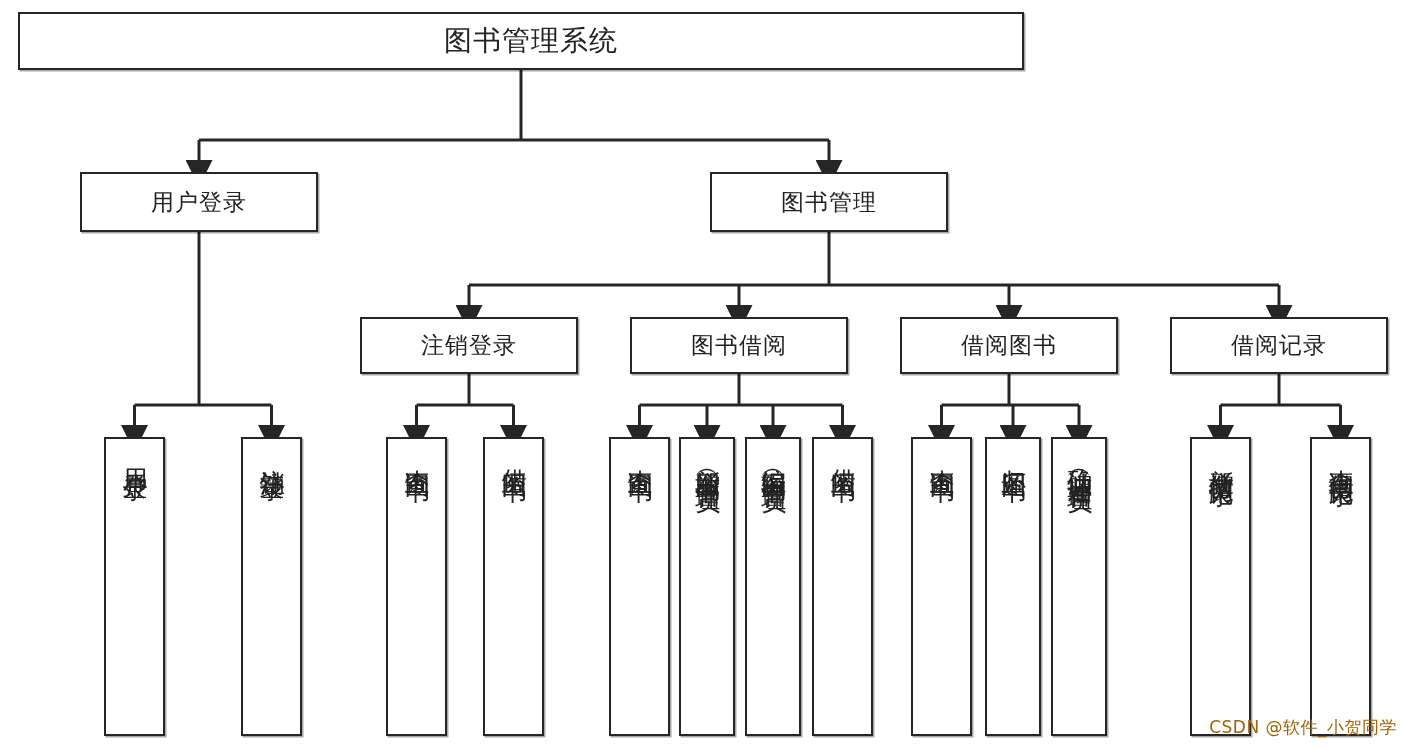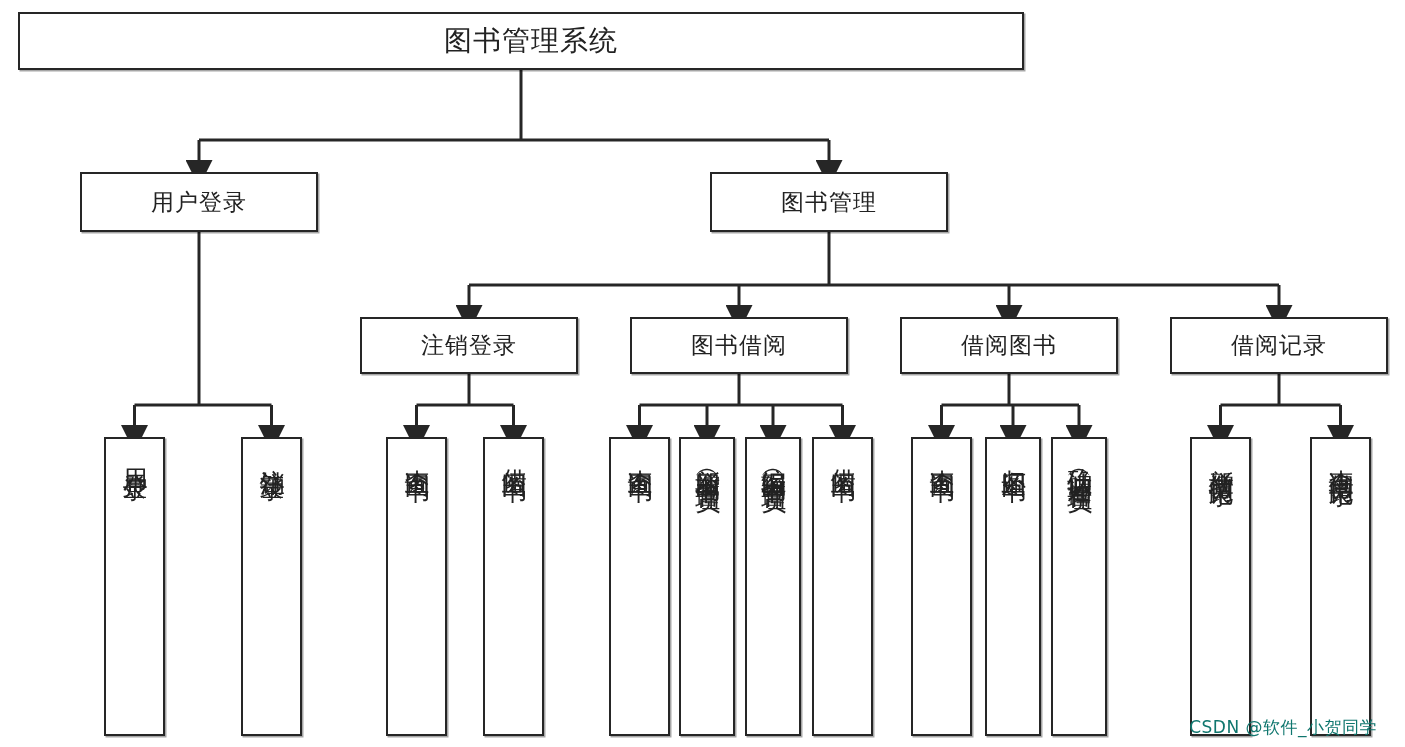--- a/index.html
+++ b/index.html
@@ -54,24 +54,24 @@
   .node.vertical .label {
     writing-mode: vertical-rl;
     text-orientation: upright;
     font-size: 25px;
     line-height: 1.06;
     letter-spacing: 3px;
     white-space: nowrap;
   }
   .watermark {
     position: absolute;
-    right: 28px;
+    right: 8px;
     bottom: 8px;
     font-size: 17px;
-    color: #0f766e;
+    color: #a16207;
     letter-spacing: 0.5px;
     white-space: nowrap;
   }
 </style>
 </head>
 <body>
 
 <div id="diagram-root">
   <svg class="connectors" viewBox="0 0 1405 747">
     <defs>

